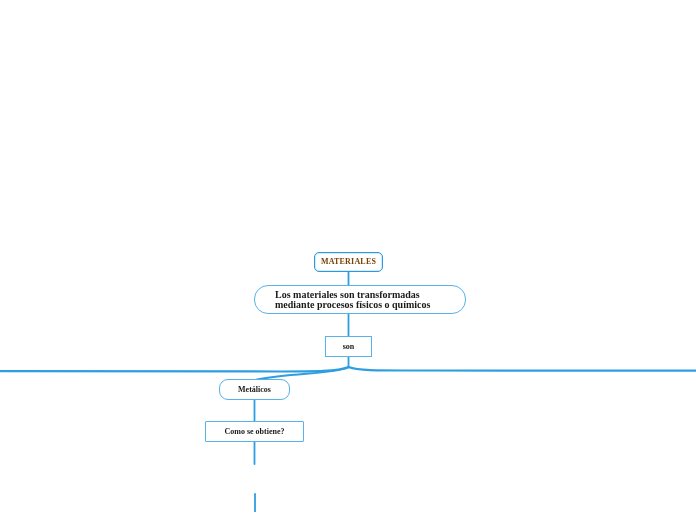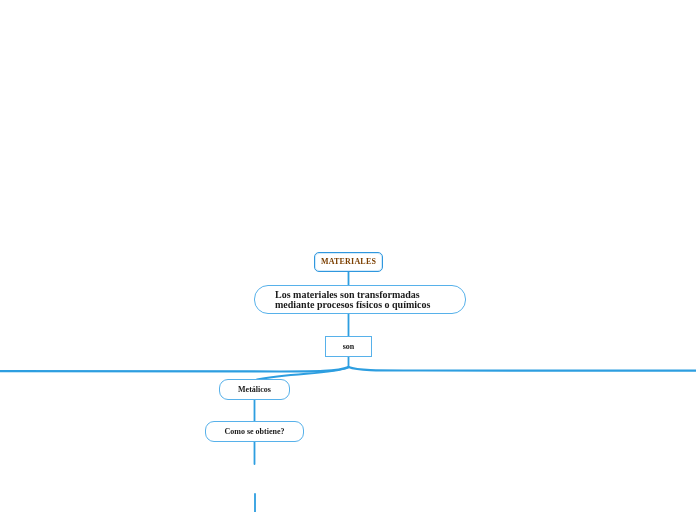--- a/index.html
+++ b/index.html
@@ -56,21 +56,21 @@
   .node-son {
     left: 325px; top: 336px; width: 47px; height: 21px;
     border-radius: 0;
   }
   .node-metalicos {
     left: 219px; top: 379px; width: 71px; height: 21px;
     border-radius: 9px;
   }
   .node-como {
     left: 205px; top: 421px; width: 99px; height: 21px;
-    border-radius: 9px;
+    border-radius: 1px;
   }
   .node-minerales {
     left: 146px; top: 464px; width: 217px; height: 30px;
     border-radius: 15px;
     justify-content: flex-start;
     padding-left: 20px;
     font-size: 7.5px;
   }
   .node-partial {
     left: 58px; top: 514px; width: 392px; height: 36px;

